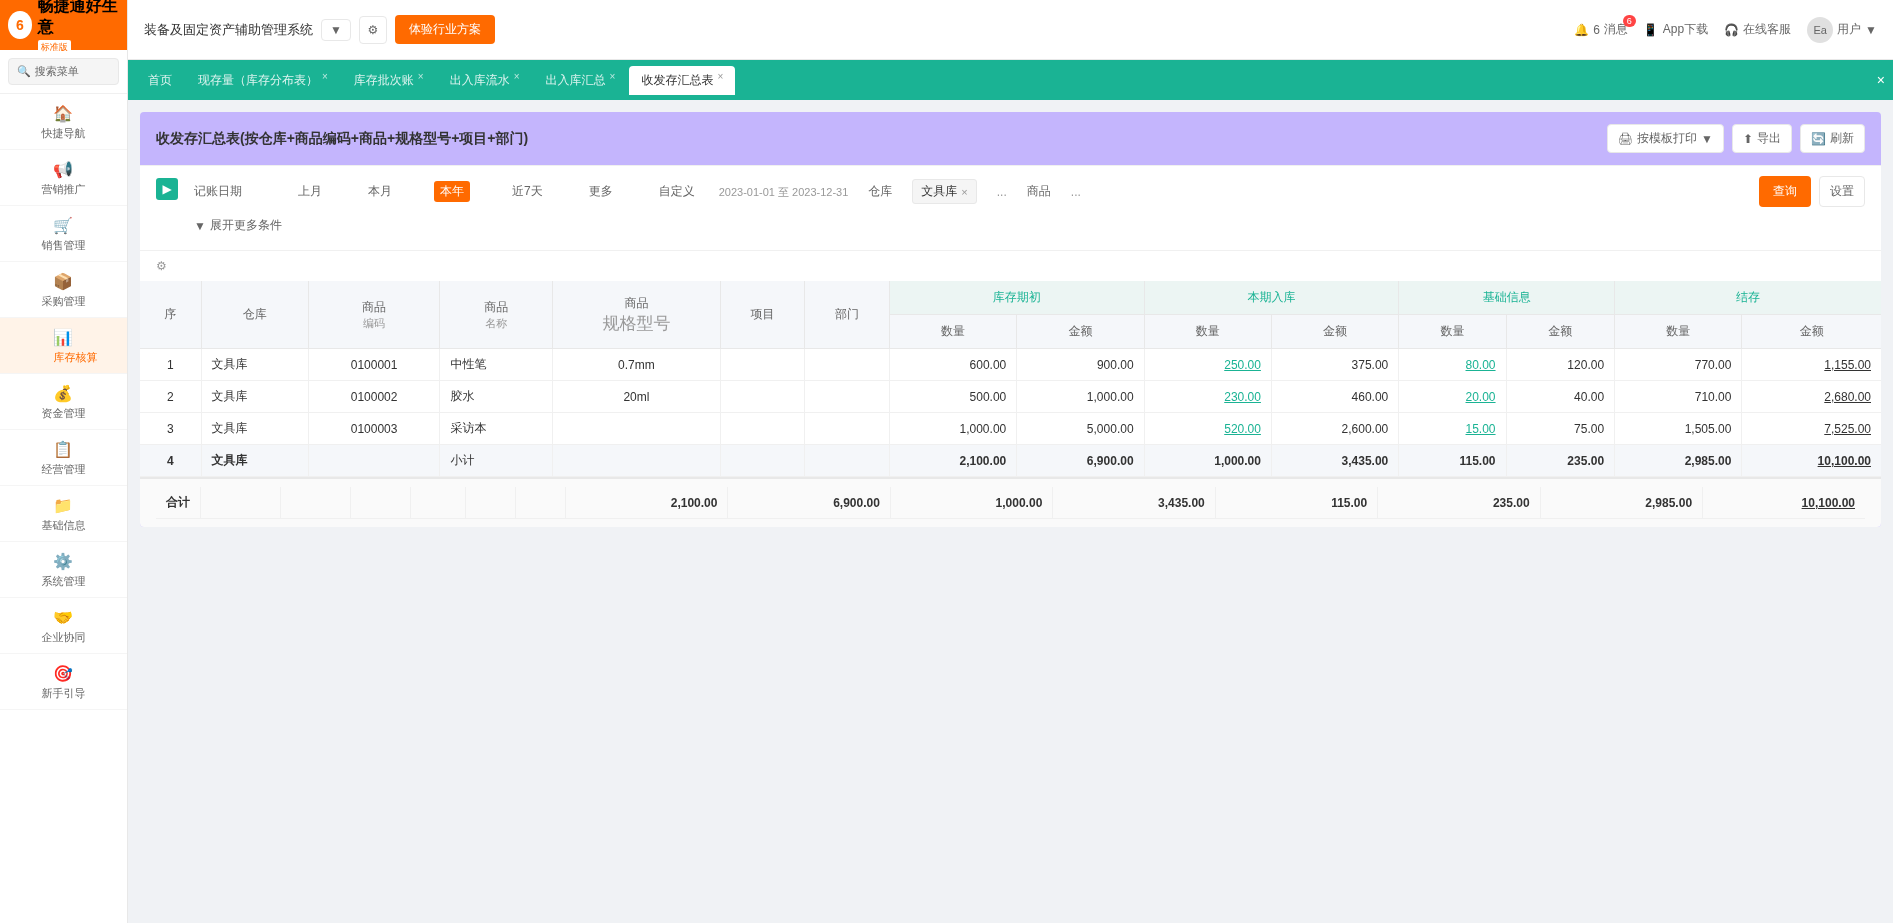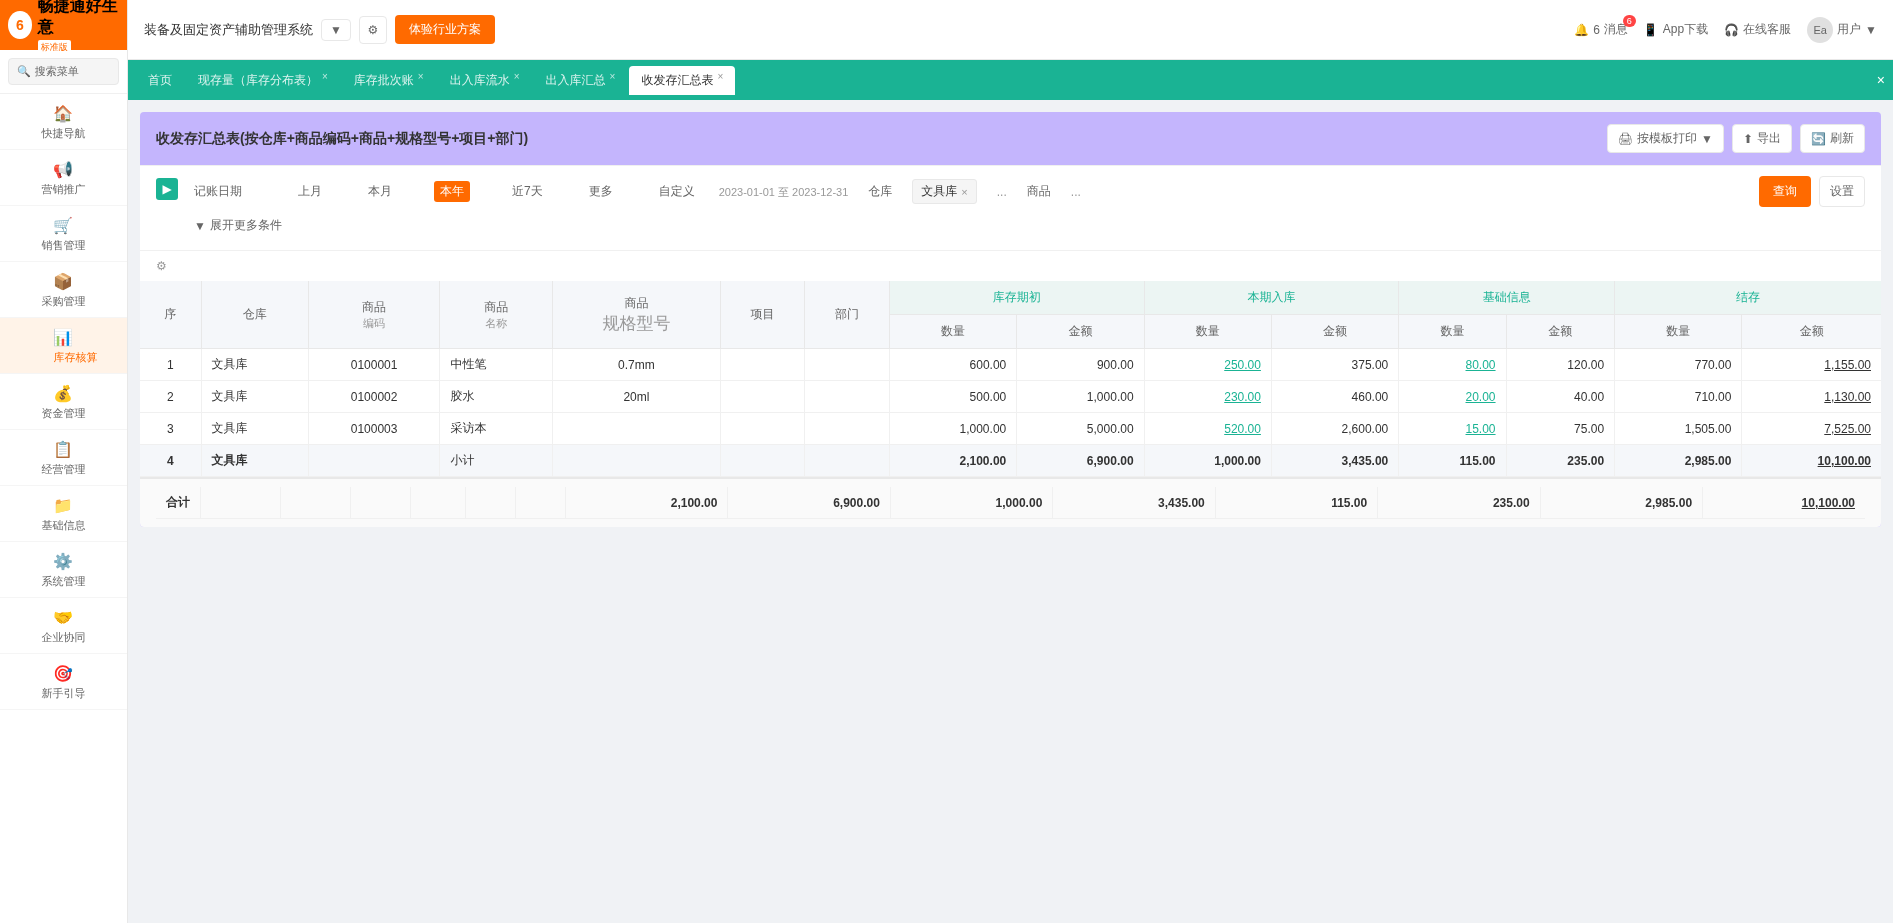--- a/index.html
+++ b/index.html
@@ -349,21 +349,21 @@
                   <td class="center-col">20ml</td>
                   <td class="center-col"></td>
                   <td class="center-col"></td>
                   <td class="num-col">500.00</td>
                   <td class="num-col">1,000.00</td>
                   <td class="num-col"><span class="underline">230.00</span></td>
                   <td class="num-col">460.00</td>
                   <td class="num-col"><span class="underline">20.00</span></td>
                   <td class="num-col">40.00</td>
                   <td class="num-col">710.00</td>
-                  <td class="num-col">1,130.00</td>
+                  <td class="num-col">2,680.00</td>
                 </tr>
                 <tr>
                   <td class="center-col">3</td>
                   <td class="text-col">文具库</td>
                   <td class="center-col">0100003</td>
                   <td class="text-col">采访本</td>
                   <td class="center-col"></td>
                   <td class="center-col"></td>
                   <td class="center-col"></td>
                   <td class="num-col">1,000.00</td>

